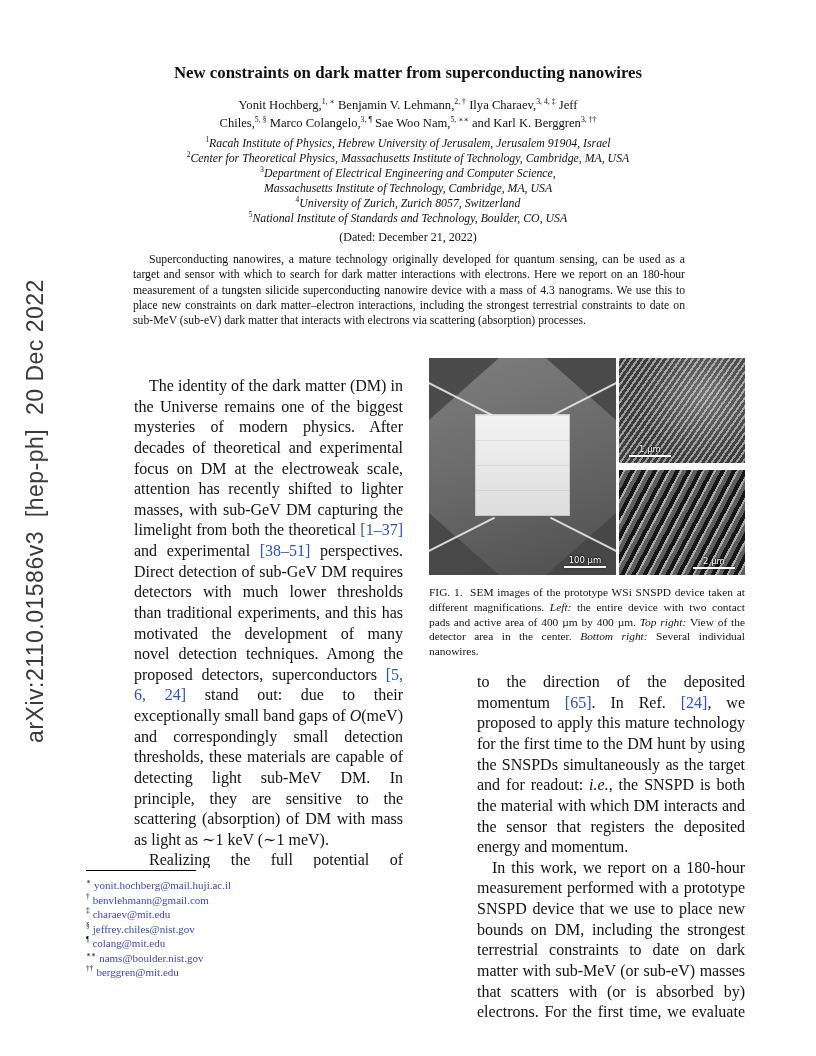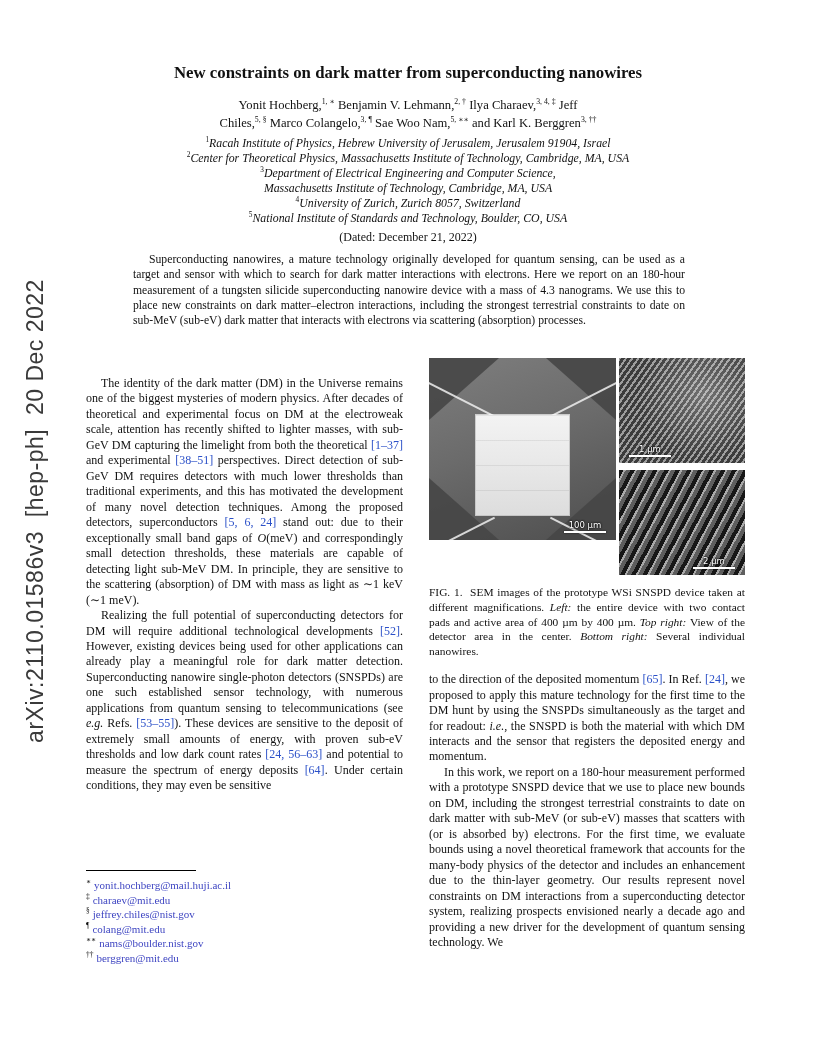--- a/index.html
+++ b/index.html
@@ -31,34 +31,34 @@
     font-style:italic;font-size:11.8px;line-height:1.27;}
   .affiliations sup{font-size:0.62em;line-height:0;font-style:normal;}
   .dateline{position:absolute;top:230px;left:0;right:0;text-align:center;font-size:12px;}
   .abstract{position:absolute;top:252px;left:133px;width:552px;}
   .abstract-text{font-size:11.7px;line-height:1.305;text-align:justify;text-indent:16px;}
   .col{position:absolute;}
   .col-left{left:86px;top:376px;width:317px;height:492px;overflow:hidden;}
   .col-right{left:429px;top:358px;width:316px;height:662px;overflow:hidden;}
   .section-heading{text-align:center;font-weight:bold;font-size:12.3px;margin-bottom:15px;letter-spacing:0.2px;}
   .sec-num{margin-right:12px;}
-  .body-par{font-size:12px;line-height:1.29;text-align:justify;}
+  .body-par{font-size:16px;line-height:1.29;text-align:justify;margin-left:48px;}
   .body-par.indent{text-indent:15px;}
   .cite{color:var(--cite-color);text-decoration:none;cursor:pointer;}
   .email{color:var(--email-color);text-decoration:none;cursor:pointer;}
   
   .footnote-block{position:absolute;left:86px;top:870px;width:317px;}
   .footnote-rule{width:110px;border-top:1px solid #000;margin-bottom:7px;}
   .fn{font-size:11px;line-height:1.32;padding-left:14px;}
   .fn sup{font-size:0.68em;line-height:0;margin-left:-14px;margin-right:3px;}
   
   .figure{display:block;}
   .fig-images{display:flex;gap:3px;height:217px;}
   .fig-left{
-    position:relative;width:187px;height:182px;overflow:hidden;
+    position:relative;width:187px;height:217px;overflow:hidden;
     background:linear-gradient(160deg,#7e7e7e 0%,#6b6b6b 45%,#4e4e4e 100%);
   }
   .pad{position:absolute;width:70px;height:62px;background:#464646;opacity:0.9;}
   .pad-tl{left:0;top:0;clip-path:polygon(0 0,100% 0,0 100%);}
   .pad-bl{left:0;bottom:0;clip-path:polygon(0 0,0 100%,100% 100%);}
   .pad-tr{right:0;top:0;clip-path:polygon(0 0,100% 0,100% 100%);}
   .pad-br{right:0;bottom:0;clip-path:polygon(100% 0,100% 100%,0 100%);}
   .trace{position:absolute;height:1.5px;background:rgba(240,240,240,0.85);}
   .t1{width:78px;left:-4px;top:22px;transform:rotate(27deg);transform-origin:0 50%;}
   .t2{width:78px;left:-4px;top:194px;transform:rotate(-27deg);transform-origin:0 50%;}
@@ -126,20 +126,21 @@
     <div class="col-text">
         <p class="body-par indent">The identity of the dark matter (DM) in the Universe remains one of the biggest mysteries of modern physics. After decades of theoretical and experimental focus on DM at the electroweak scale, attention has recently shifted to lighter masses, with sub-GeV DM capturing the limelight from both the theoretical <a class="cite">[1–37]</a> and experimental <a class="cite">[38–51]</a> perspectives. Direct detection of sub-GeV DM requires detectors with much lower thresholds than traditional experiments, and this has motivated the development of many novel detection techniques. Among the proposed detectors, superconductors <a class="cite">[5, 6, 24]</a> stand out: due to their exceptionally small band gaps of <em>O</em>(meV) and correspondingly small detection thresholds, these materials are capable of detecting light sub-MeV DM. In principle, they are sensitive to the scattering (absorption) of DM with mass as light as ∼1 keV (∼1 meV).</p>
         <p class="body-par indent">Realizing the full potential of superconducting detectors for DM will require additional technological developments <a class="cite">[52]</a>. However, existing devices being used for other applications can already play a meaningful role for dark matter detection. Superconducting nanowire single-photon detectors (SNSPDs) are one such established sensor technology, with numerous applications from quantum sensing to telecommunications (see <em>e.g.</em> Refs. <a class="cite">[53–55]</a>). These devices are sensitive to the deposit of extremely small amounts of energy, with proven sub-eV thresholds and low dark count rates <a class="cite">[24, 56–63]</a> and potential to measure the spectrum of energy deposits <a class="cite">[64]</a>. Under certain conditions, they may even be sensitive</p>
       </div>
   </div>
 
   <div class="footnote-block">
     <div class="footnote-rule"></div>
     <div>
         <div class="fn"><sup>∗</sup><a class="email">yonit.hochberg@mail.huji.ac.il</a></div>
+        <div class="fn"><sup>†</sup><a class="email">benvlehmann@gmail.com</a></div>
         <div class="fn"><sup>‡</sup><a class="email">charaev@mit.edu</a></div>
         <div class="fn"><sup>§</sup><a class="email">jeffrey.chiles@nist.gov</a></div>
         <div class="fn"><sup>¶</sup><a class="email">colang@mit.edu</a></div>
         <div class="fn"><sup>∗∗</sup><a class="email">nams@boulder.nist.gov</a></div>
         <div class="fn"><sup>††</sup><a class="email">berggren@mit.edu</a></div>
       </div>
   </div>
 
   <div class="col col-right">
     <figure class="figure">

